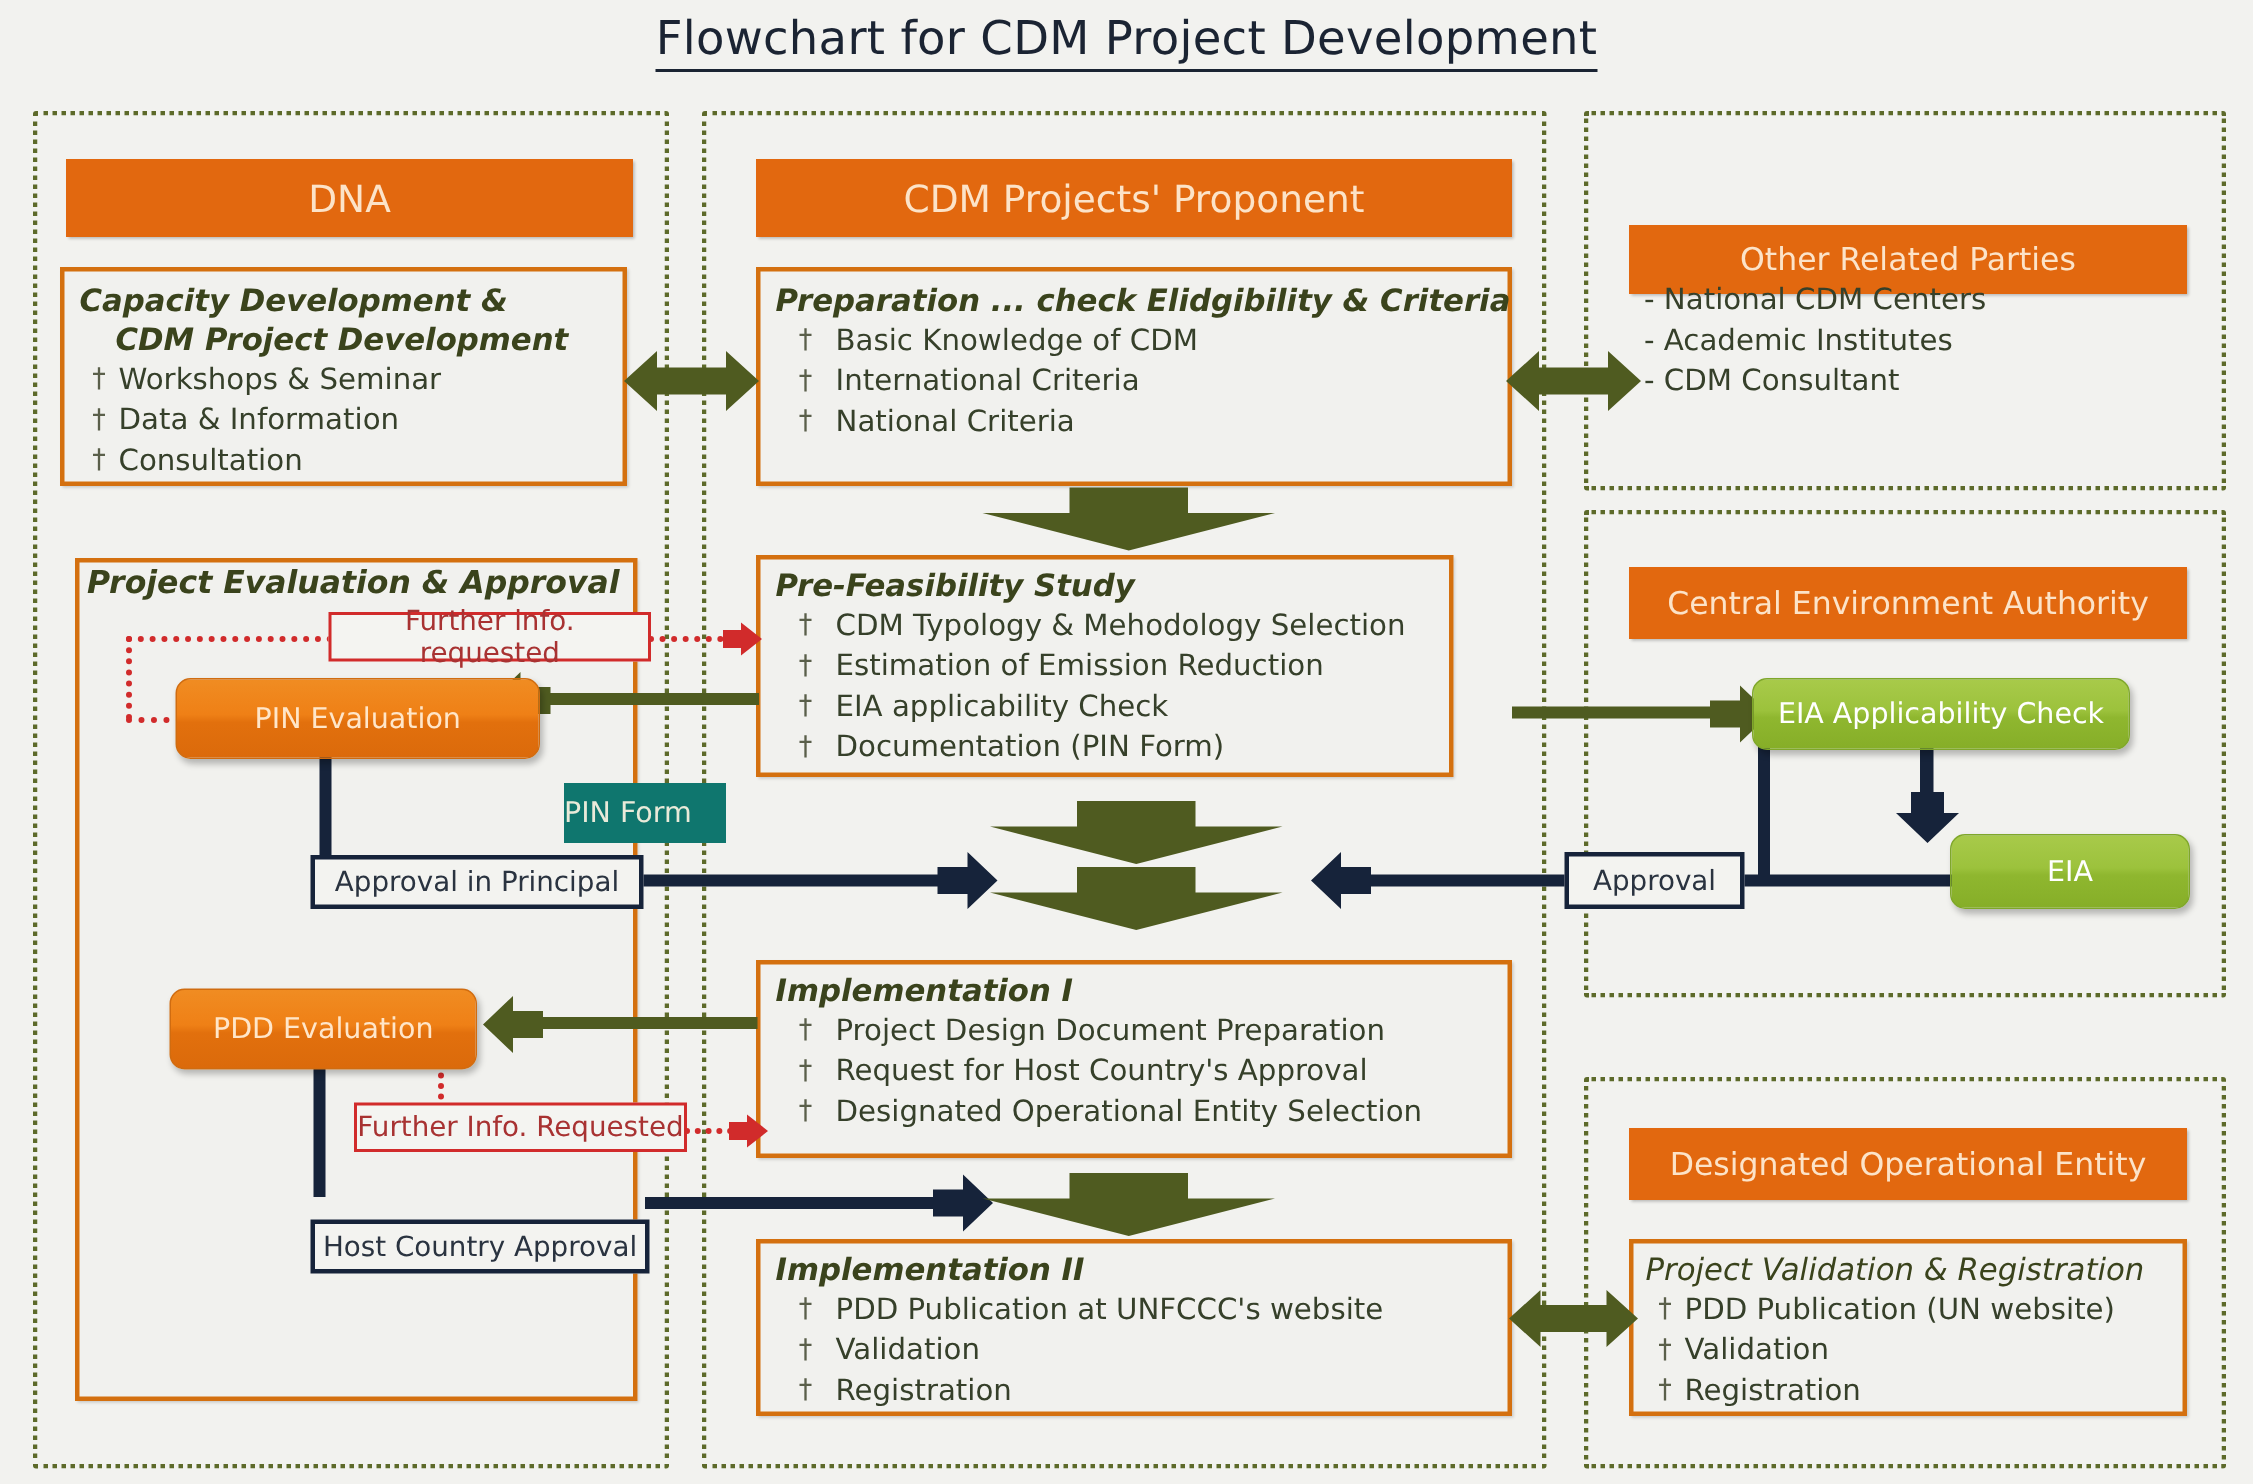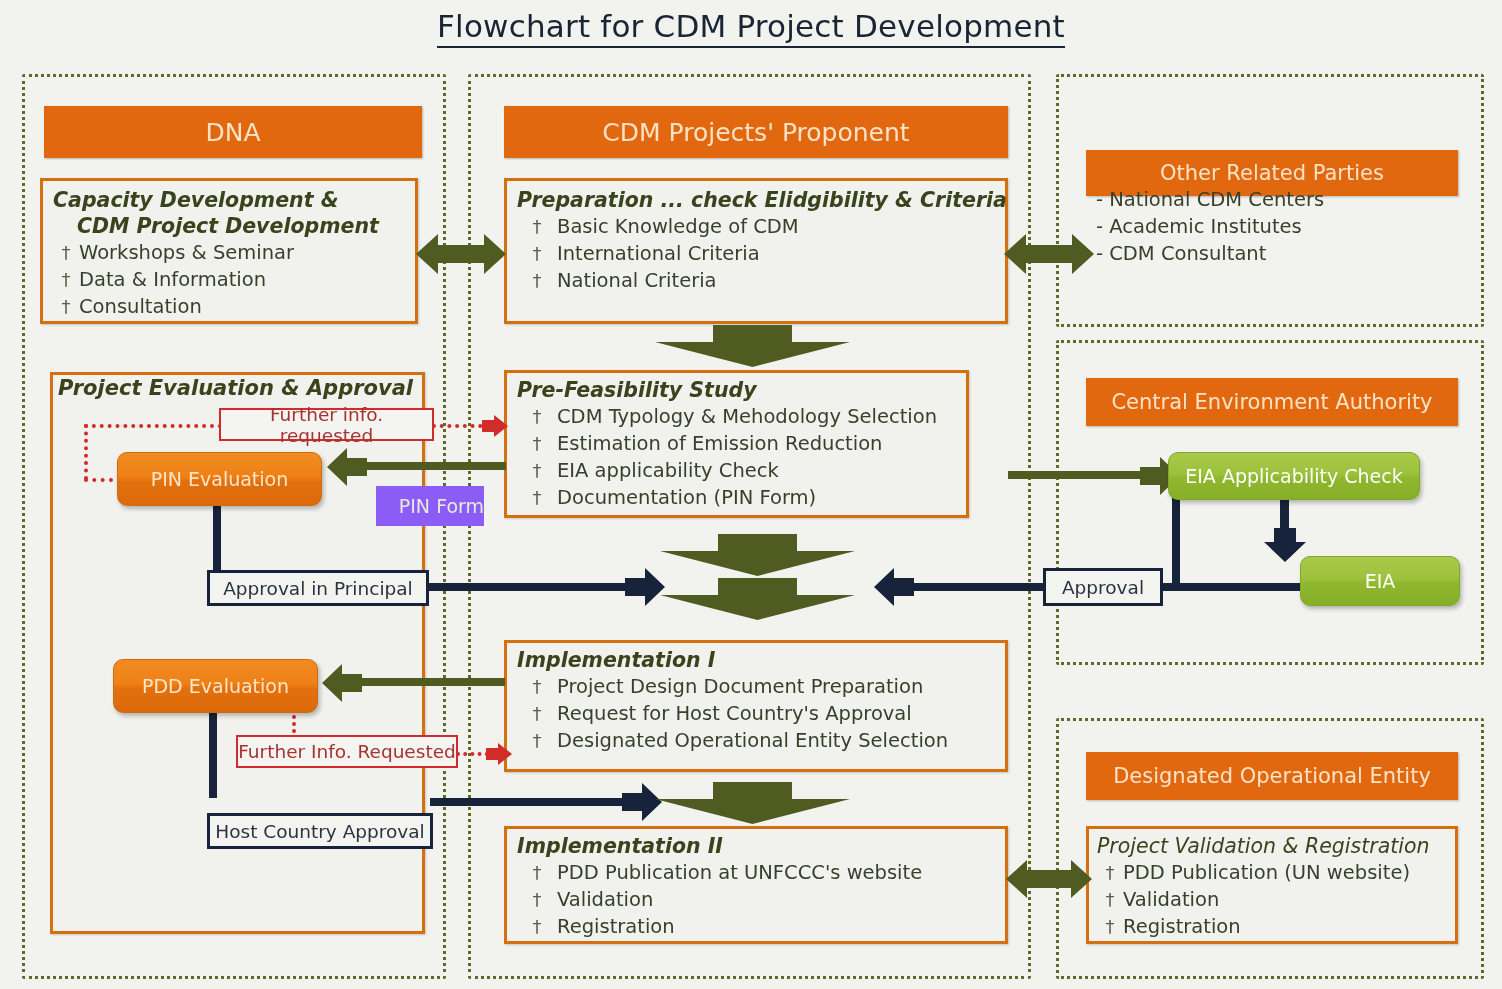--- a/index.html
+++ b/index.html
@@ -85,22 +85,22 @@
     border-radius:10px;
     background:linear-gradient(to bottom,#a8ca4a 0%,#9cc23c 45%,#8fb72f 55%,#86ae28 100%);
     border:1px solid #7fa72a;
     color:#ffffff;font-size:19px;
     display:flex;align-items:center;justify-content:center;
     box-shadow:2px 3px 4px rgba(0,0,0,.25);
   }
 
   
   .olive{
-    background:#8b5cf6;color:#e9ead9;font-size:19px;
-    display:flex;align-items:center;justify-content:flex-end;
+    background:#0f766e;color:#e9ead9;font-size:19px;
+    display:flex;align-items:center;justify-content:flex-start;margin-top:36px;
   }
 
   
   .whitelbl{
     background:#f3f3f0;border:3px solid #16233a;
     color:#2a3340;font-size:18.5px;
     display:flex;align-items:center;justify-content:center;
     z-index:6;
   }
 
@@ -350,21 +350,21 @@
   <svg class="gly" style="left:416px;top:232px;width:90px;height:44px;" viewBox="0 0 90 44">
     <path d="M0 22 L22 2 L22 13 L68 13 L68 2 L90 22 L68 42 L68 31 L22 31 L22 42 Z" fill="#4f5b20"></path>
   </svg>
   <svg class="gly" style="left:1004px;top:232px;width:90px;height:44px;" viewBox="0 0 90 44">
     <path d="M0 22 L22 2 L22 13 L68 13 L68 2 L90 22 L68 42 L68 31 L22 31 L22 42 Z" fill="#4f5b20"></path>
   </svg>
   <svg class="gly" style="left:1006px;top:858px;width:86px;height:42px;" viewBox="0 0 86 42">
     <path d="M0 21 L21 2 L21 12 L65 12 L65 2 L86 21 L65 40 L65 30 L21 30 L21 40 Z" fill="#4f5b20"></path>
   </svg>
 
-  <div class="abs pill" style="left:117px;top:452px;width:205px;height:54px;">
+  <div class="abs pill" style="left:117px;top:452px;width:243px;height:54px;">
     <span>PIN Evaluation</span>
   </div>
   <div class="abs pill" style="left:113px;top:659px;width:205px;height:54px;">
     <span>PDD Evaluation</span>
   </div>
 
   <div class="abs redlbl" style="left:219px;top:408px;width:215px;height:33px;">
     <span>Further info. requested</span>
   </div>
   <div class="abs redlbl" style="left:236px;top:735px;width:222px;height:33px;">

